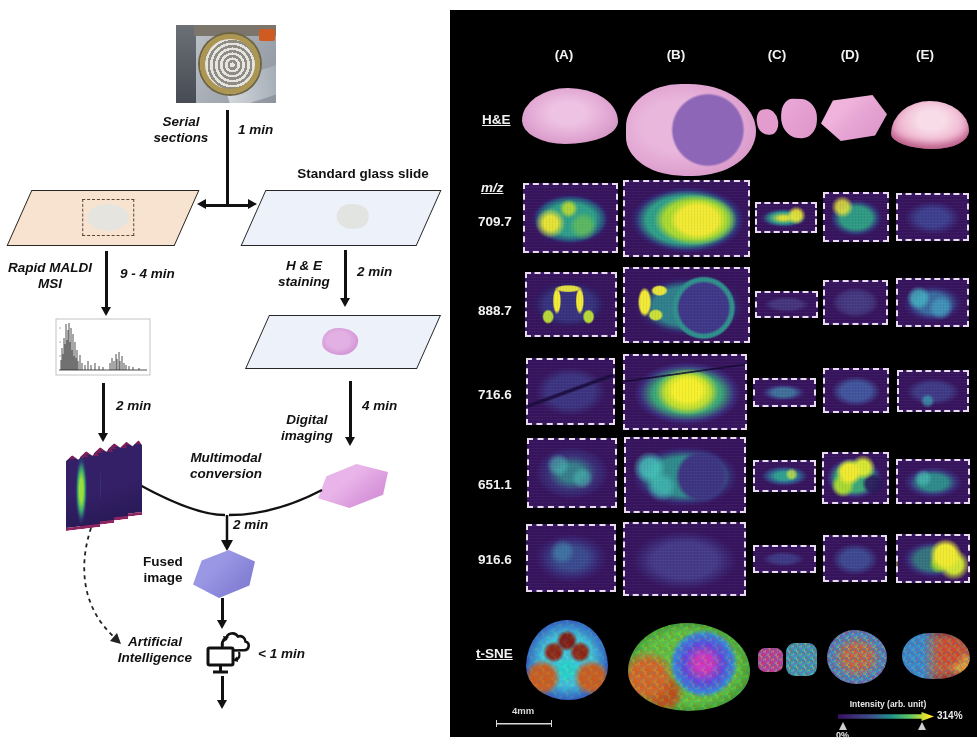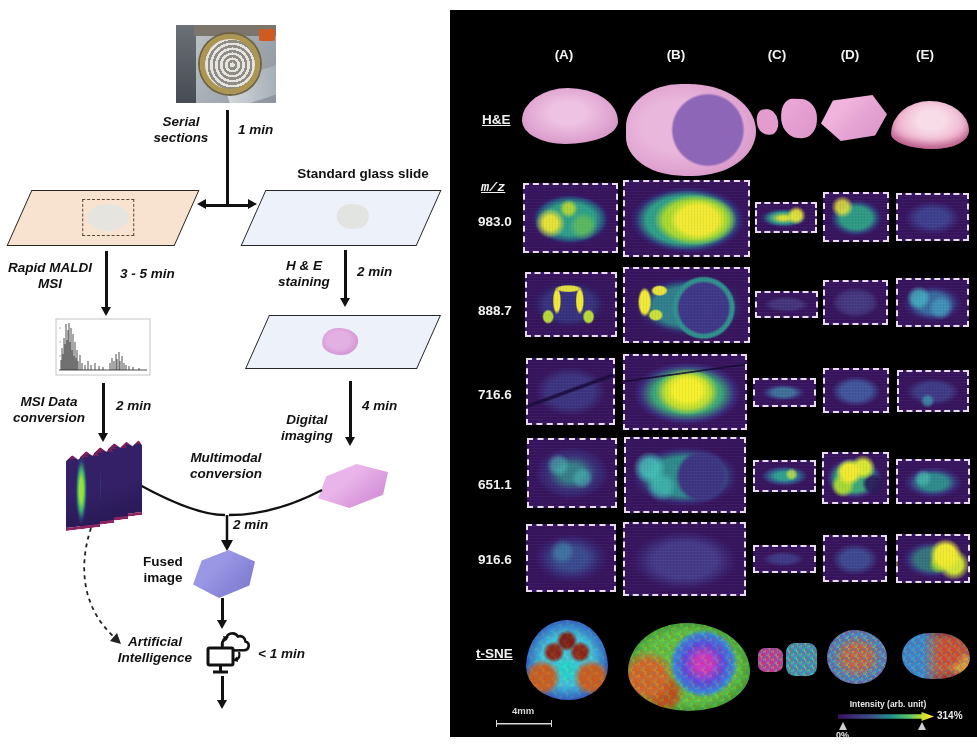--- a/index.html
+++ b/index.html
@@ -69,21 +69,21 @@
   .fused{left:193px;top:550px;width:62px;height:48px;
        clip-path:polygon(14% 22%,58% 0,100% 24%,91% 74%,42% 100%,0 72%);
        background:linear-gradient(135deg,#9a97e4 0 35%,#8784d8 70%,#7b78cc 100%);}
 
   
   .panel{left:450px;top:10px;width:527px;height:727px;background:#000;}
   .colhead{position:absolute;top:37px;transform:translateX(-50%);color:#f2f2f2;
            font-weight:bold;font-size:13.5px;}
   .rowlbl{position:absolute;color:#f2f2f2;font-weight:bold;font-size:13.5px;white-space:nowrap;}
   .u{text-decoration:underline;}
-  .it{font-style:italic;font-family:Liberation Mono, monospace;}
+  .it{font-style:italic;}
 
   .he{position:absolute;}
   .he-a{border-radius:48% 52% 55% 45%/58% 60% 40% 42%;
         background:radial-gradient(ellipse at 48% 45%,#eec2e2 0 25%,#e2a9d4 55%,#d493c4 82%,#c885b8 97%);}
   .he-b{border-radius:45% 55% 52% 48%/50% 55% 52% 45%;
         background:radial-gradient(circle 37px at 63% 50%,#8d66b8 0 93%,rgba(141,102,184,0) 100%),
                    radial-gradient(ellipse at 42% 46%,#eab7dc 0 35%,#dfa2d0 65%,#cf8fc0 92%);}
   .frag{position:absolute;}
   .hec-f1{left:1%;top:30%;width:34%;height:58%;background:#e39ccd;
           border-radius:40% 50% 45% 55%/45% 55% 50% 50%;transform:rotate(-10deg);}
@@ -263,33 +263,32 @@
     <div class="unskew dashbox">
       <div class="graytissue"></div>
     </div>
   </div>
   <div class="slide slide2">
     <div class="unskew graytissue2"></div>
   </div>
 
   <div class="lab" style="left:6px;top:260px;width:88px;">Rapid MALDI MSI</div>
   <div class="varrow" style="left:105px;top:251px;height:56px;"></div>
-  <div class="time" style="left:120px;top:266px;">3 - 5 min</div>
+  <div class="time" style="left:120px;top:266px;">9 - 4 min</div>
 
   <svg class="abs spectrum" viewBox="0 0 96 58">
     <rect x="1" y="1" width="94" height="56" fill="#fff" stroke="#c4c4c4" stroke-width="1"></rect>
     <path stroke="#222" stroke-width="0.8" fill="none" d="M4,52H92 M6,52V42 M7,52V30 M8,52V36 M9,52V20 M10,52V26
       M11,52V6 M12,52V22 M13,52V12 M14,52V5 M15,52V24 M16,52V10 M17,52V32 M18,52V16 M19,52V38 M20,52V24
       M21,52V40 M22,52V32 M23,52V43 M25,52V37 M27,52V45 M30,52V47 M33,52V43 M36,52V47 M40,52V45 M44,52V48
       M48,52V49 M55,52V45 M57,52V40 M59,52V43 M61,52V36 M62,52V41 M64,52V34 M65,52V43 M67,52V38 M69,52V45
       M71,52V47 M74,52V48 M78,52V49 M84,52V50"></path>
     <path stroke="#999" stroke-width="0.8" d="M4,10h2 M4,24h2 M4,38h2"></path>
   </svg>
 
-  <div class="lab" style="left:2px;top:394px;width:94px;">MSI Data conversion</div>
   <div class="varrow" style="left:102px;top:383px;height:50px;"></div>
   <div class="time" style="left:116px;top:398px;">2 min</div>
 
   <div class="abs stack">
     <div class="card" style="left:42px;top:0;z-index:1;"></div>
     <div class="card" style="left:28px;top:4px;z-index:2;"></div>
     <div class="card hot" style="left:14px;top:8px;z-index:3;"></div>
     <div class="card hot" style="left:0;top:12px;z-index:4;"></div>
   </div>
 
@@ -356,21 +355,21 @@
     <div class="he he-b" style="left:176px;top:74px;width:130px;height:92px;"></div>
     <div class="he" style="left:306px;top:86px;width:62px;height:44px;">
       <div class="frag hec-f1"></div>
       <div class="frag hec-f2"></div>
     </div>
     <div class="he he-d" style="left:371px;top:85px;width:66px;height:46px;"></div>
     <div class="he he-e" style="left:441px;top:91px;width:78px;height:48px;"></div>
 
     <span class="rowlbl u it" style="left:31px;top:170px;">m/z</span>
 
-    <span class="rowlbl" style="left:28px;top:204px;">983.0</span>
+    <span class="rowlbl" style="left:28px;top:204px;">709.7</span>
     <div class="mzc m885a" style="left:73px;top:173px;width:95px;height:70px;"></div>
     <div class="mzc m885b" style="left:173px;top:170px;width:127px;height:77px;"></div>
     <div class="mzc m885c" style="left:305px;top:192px;width:62px;height:31px;"></div>
     <div class="mzc m885d" style="left:373px;top:182px;width:66px;height:50px;"></div>
     <div class="mzc m885e" style="left:446px;top:183px;width:73px;height:48px;"></div>
 
     <span class="rowlbl" style="left:28px;top:293px;">888.7</span>
     <div class="mzc m888a" style="left:75px;top:262px;width:92px;height:65px;"></div>
     <div class="mzc m888b" style="left:173px;top:257px;width:127px;height:76px;"></div>
     <div class="mzc m888c" style="left:305px;top:281px;width:63px;height:27px;"></div>

